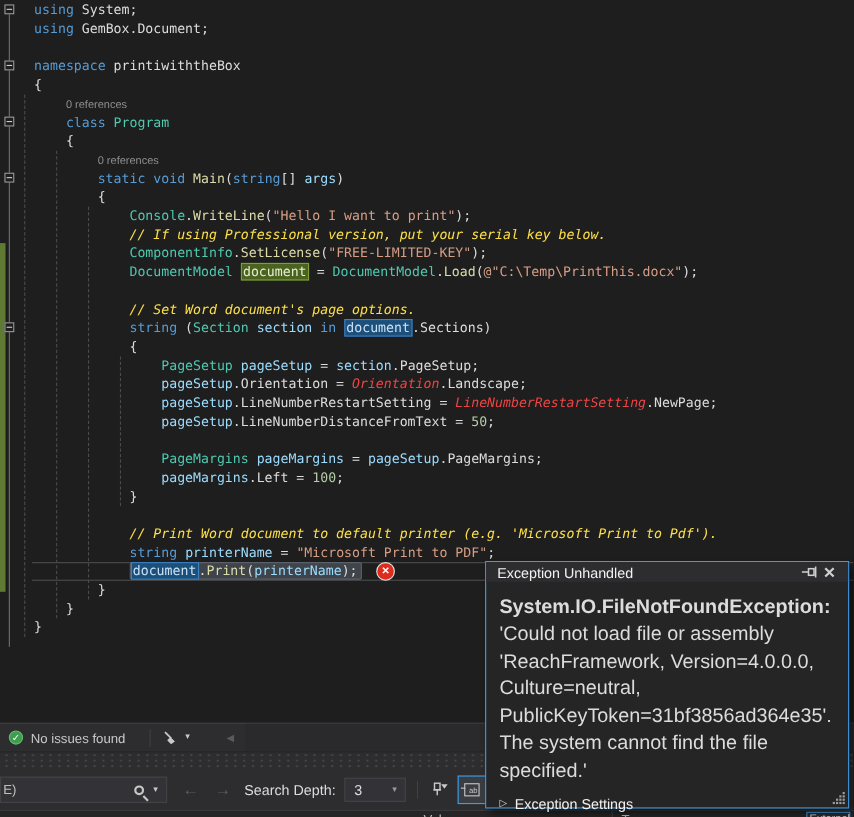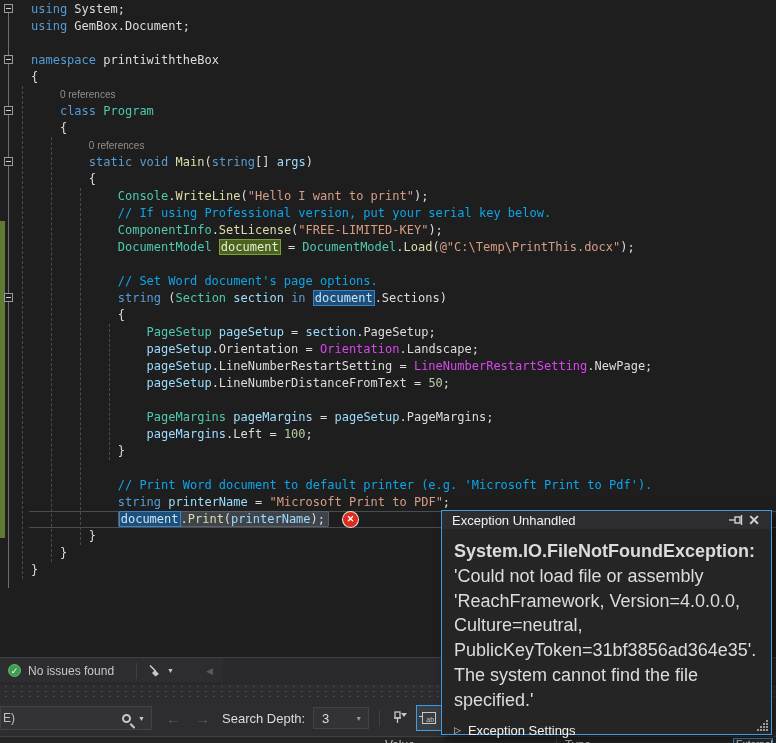--- a/index.html
+++ b/index.html
@@ -16,24 +16,24 @@
 
   .code { position:absolute; left:29px; top:1px; right:0; }
   .row { display:block; height:17px; line-height:17px; white-space:pre; padding-left:2px; position:relative; }
   .row.cur { border-top:1px solid #4A4C4F; border-bottom:1px solid #4A4C4F; line-height:15px; }
 
   .s-kw  { color:#569CD6; }
   .s-typ { color:#4EC9B0; }
   .s-mth { color:#DCDCAA; }
   .s-var { color:#9CDCFE; }
   .s-str { color:#D69D85; }
-  .s-com { color:#0ea5e9; }
+  .s-com { color:#fde047;font-style:italic; }
   .s-num { color:#B5CEA8; }
   .s-pln { color:#DCDCDC; }
-  .s-enm { color:#d946ef; }
+  .s-enm { color:#ef4444;font-style:italic; }
   .s-lens { font-family:"Liberation Sans", sans-serif; font-size:10px; color:#8F8F8F; }
 
   .b-green { background:#4A6420; border:1px solid #7E9E3C; color:#E6EDD2; padding:0 1px; }
   .b-blue  { background:#1C4F7A; border:1px solid #3C82C4; color:#C9E2F7; padding:0 1px; }
   .stmtbox { background:#3F444A; border:1px solid #5A6067; border-radius:2px; padding-right:3px; }
 
   .erricon { display:inline-flex; width:15px; height:15px; margin-left:14px; border-radius:50%;
              background:#DD2C1E; color:#FFF; font-size:9px; font-weight:bold;
              align-items:center; justify-content:center; vertical-align:middle;
              box-shadow:0 0 0 1px #E6E6E6; font-family:"Liberation Sans", sans-serif; }

